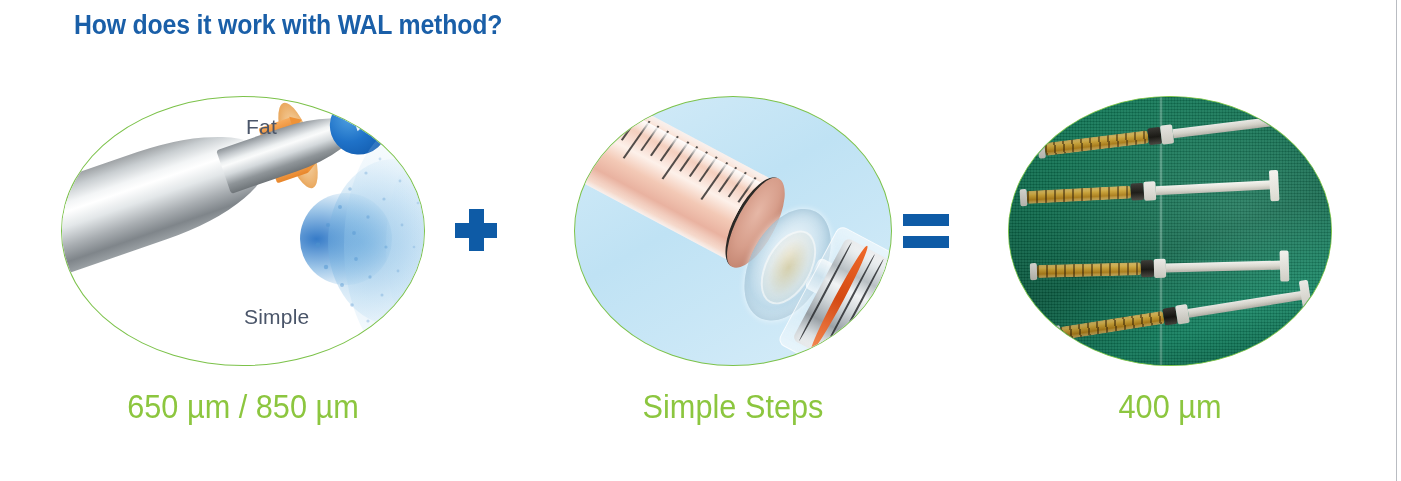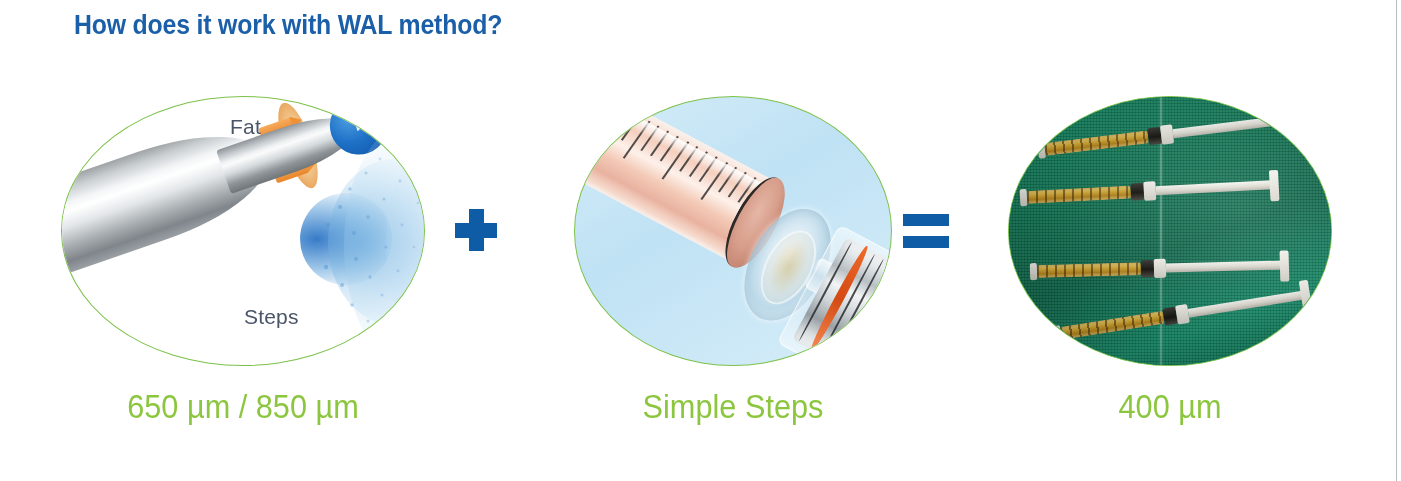--- a/index.html
+++ b/index.html
@@ -165,21 +165,21 @@
     opacity: .6;
   }
 
   .lbl {
     position: absolute;
     color: #4a5569;
     font-size: 21px;
     letter-spacing: .2px;
     white-space: nowrap;
   }
-  #label-fat   { left: 168px; top: 18px; }
+  #label-fat   { left: 184px; top: 18px; }
   #label-spray { left: 182px; top: 208px; }
 
   
   .syr-wrap { position: absolute; inset: 0; }
   .syr-group {
     position: absolute;
     left: 8px; top: 18px;
     width: 320px; height: 210px;
     transform: rotate(28deg);
     transform-origin: 20% 40%;
@@ -446,21 +446,21 @@
             <circle cx="144" cy="124" r="1.1" opacity=".26"></circle>
             <circle cx="140" cy="168" r="1.0" opacity=".22"></circle>
             <circle cx="156" cy="100" r="1.0" opacity=".2"></circle>
             <circle cx="158" cy="146" r="1.0" opacity=".2"></circle>
             <circle cx="164" cy="122" r="0.9" opacity=".16"></circle>
           </g>
         </svg>
       </div>
 
       <div class="lbl" id="label-fat">Fat</div>
-      <div class="lbl" id="label-spray">Steps</div>
+      <div class="lbl" id="label-spray">Simple</div>
     </div>
   </div>
 </div>
 
 <div class="op" id="op-plus">
   <div class="bar-h"></div>
   <div class="bar-v"></div>
 </div>
 
 <div class="panel p2">

